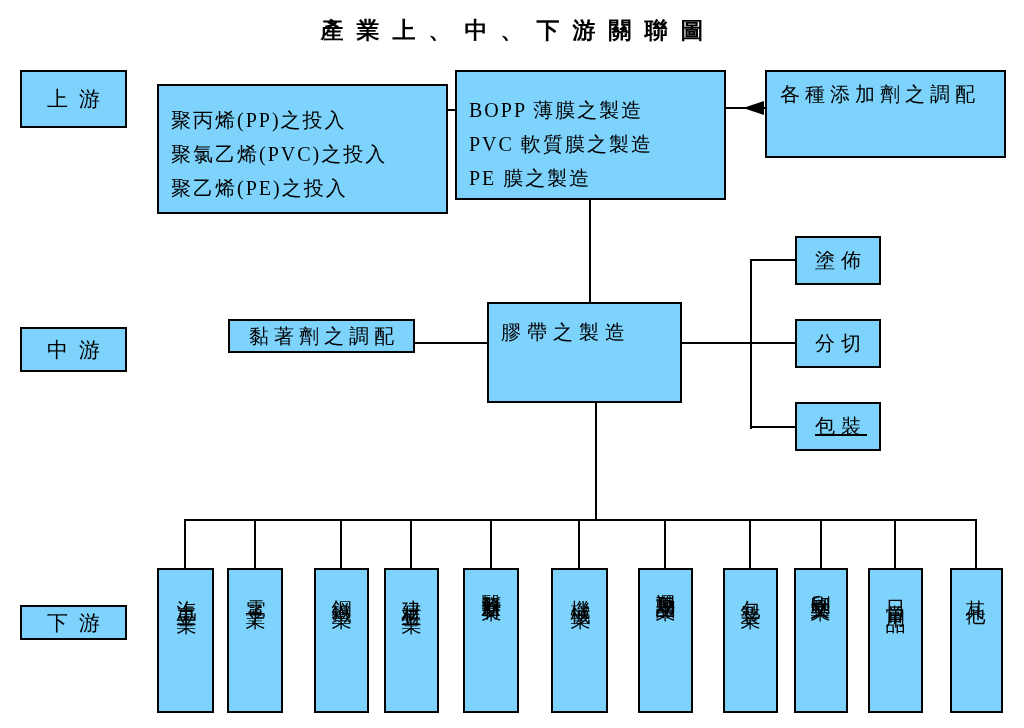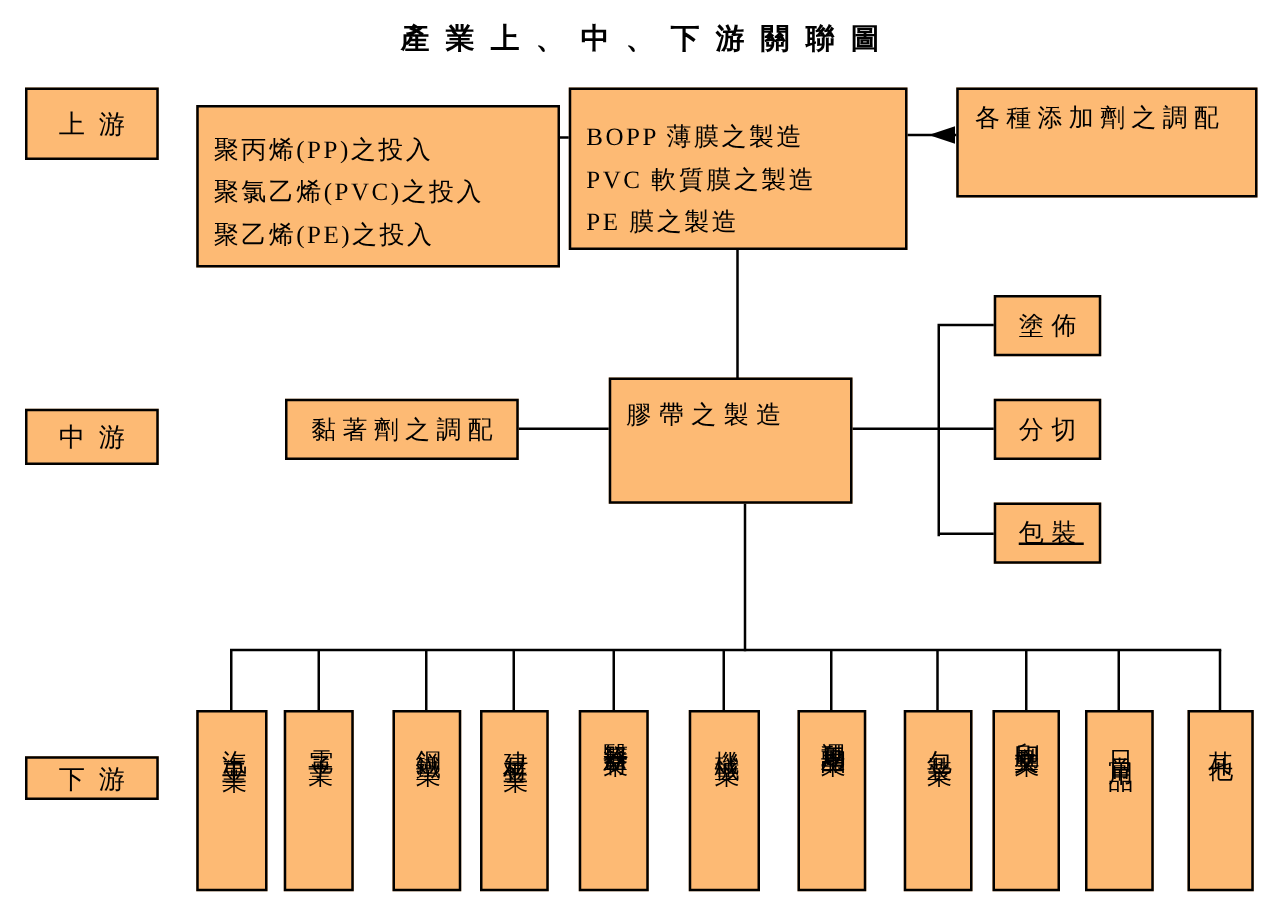--- a/index.html
+++ b/index.html
@@ -12,38 +12,38 @@
   .canvas {
     position: relative; width: 1024px; height: 728px;
     background: #ffffff; overflow: hidden;
   }
   .title {
     position: absolute; left: 0; top: 16px; width: 100%;
     text-align: center; font-size: 23px; font-weight: bold;
     letter-spacing: 13px; text-indent: 13px; line-height: 30px;
   }
   .box {
-    position: absolute; border: 2px solid #000; background: #fdba74;
+    position: absolute; border: 2px solid #000; background: #7dd3fc;
   }
   .center { display: flex; align-items: center; justify-content: center; }
   .stage {
     display: flex; align-items: center; justify-content: center;
     font-size: 21px; letter-spacing: 11px; text-indent: 11px;
   }
   #stage-upstream   { left: 20px;  top: 70px;  width: 107px; height: 58px; }
   #stage-midstream  { left: 20px;  top: 327px; width: 107px; height: 45px; }
   #stage-downstream { left: 20px;  top: 605px; width: 107px; height: 35px; }
 
   .multiline { font-size: 20px; }
   .tline { white-space: nowrap; }
 
   #box-inputs { left: 157px; top: 84px;  width: 291px; height: 130px; padding: 17px 12px;  letter-spacing: 2px; line-height: 34px; }
   #box-films  { left: 455px; top: 70px;  width: 271px; height: 130px; padding: 21px 12px;  letter-spacing: 2px; line-height: 34px; }
   #box-additives { left: 765px; top: 70px; width: 241px; height: 88px; padding: 9px 13px; font-size: 20px; letter-spacing: 5px; }
-  #box-adhesive  { left: 228px; top: 319px; width: 187px; height: 49px; font-size: 20px; letter-spacing: 5px; text-indent: 5px; }
+  #box-adhesive  { left: 228px; top: 319px; width: 187px; height: 34px; font-size: 20px; letter-spacing: 5px; text-indent: 5px; }
   #box-tape      { left: 487px; top: 302px; width: 195px; height: 101px; padding: 9px 12px; letter-spacing: 6px; line-height: 38px; }
 
   .process { left: 795px; width: 86px; height: 49px; font-size: 20px; letter-spacing: 6px; text-indent: 6px; }
   #proc-0 { top: 236px; }
   #proc-1 { top: 319px; }
   #proc-2 { top: 402px; text-decoration: underline; }
 
   .vbox {
     top: 568px; height: 145px;
     writing-mode: vertical-rl; text-orientation: upright;

